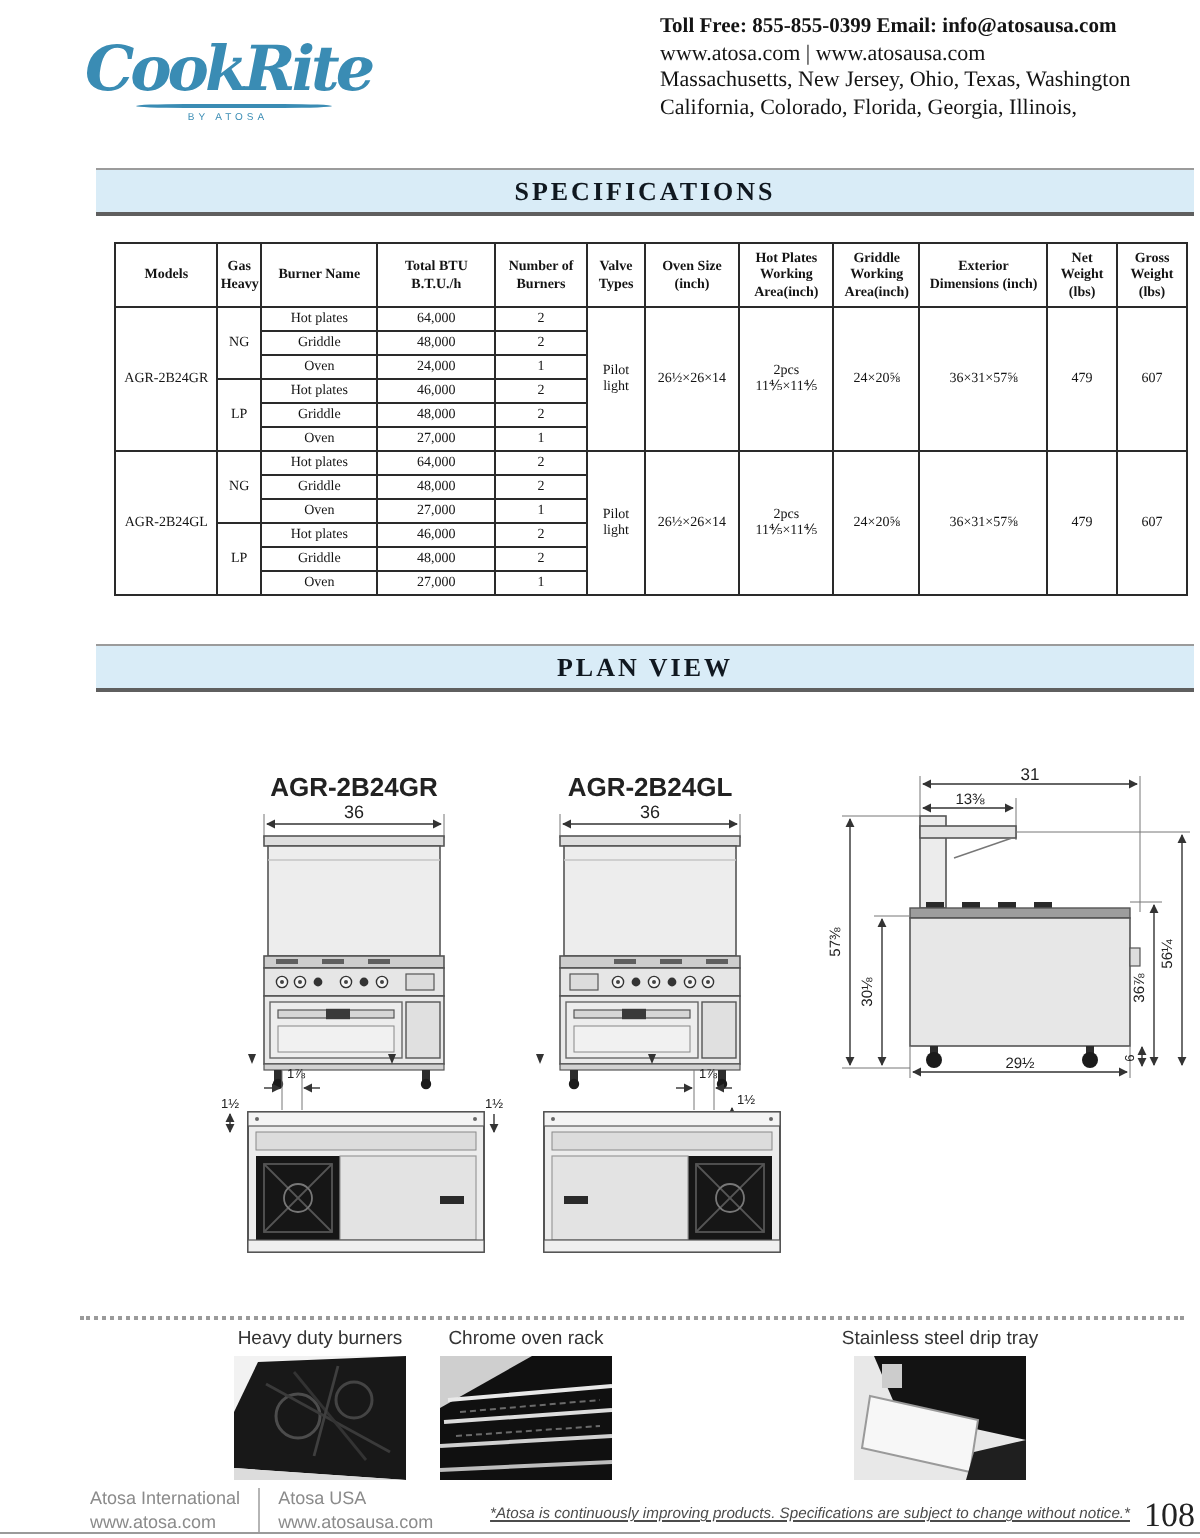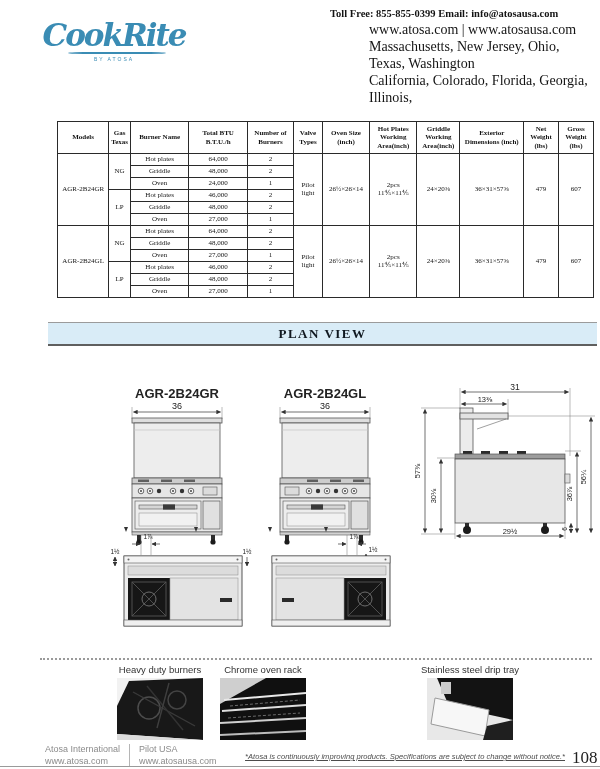--- a/index.html
+++ b/index.html
@@ -9,21 +9,21 @@
   
   .logo{position:absolute;left:34px;top:20px;width:160px;text-align:center;}
   .logo-script{font-family:"DejaVu Serif",serif;font-style:italic;font-weight:bold;
                font-size:31px;line-height:1;color:#3a8cb4;letter-spacing:-2px;white-space:nowrap;}
   .logo-swash{height:2px;background:#3a8cb4;border-radius:50% / 100%;margin:1px 28px 2px 34px;}
   .logo-sub{font-family:"Liberation Sans",sans-serif;font-size:5px;letter-spacing:2px;color:#3a8cb4;}
   .hdr-right{position:absolute;left:330px;top:8px;width:264px;line-height:1.22;}
   .tagline{font-family:"Liberation Sans","DejaVu Sans",sans-serif;font-style:italic;font-weight:bold;
            font-size:13.5px;color:#f58220;margin-bottom:2px;}
   .contact{font-weight:bold;font-size:10.5px;}
-  .hdr-line{font-size:14px;margin-left:39px;}
+  .hdr-line{font-size:11px;}
 
   
   .band{position:absolute;left:48px;right:3px;height:21px;background:#d9ecf7;
         border-top:1px solid #9b9b9b;border-bottom:2px solid #5f5f5f;
         display:flex;align-items:center;justify-content:center;
         font-weight:bold;font-size:13px;letter-spacing:1.5px;color:#101820;}
 
   
   table.spec{position:absolute;left:57px;top:121px;width:537px;border-collapse:collapse;
              table-layout:fixed;font-size:7px;color:#141414;}
@@ -69,40 +69,41 @@
     <div class="logo-swash"></div>
     <div class="logo-sub">BY ATOSA</div>
   </div>
   <div class="hdr-right">
     <div class="contact">Toll Free: 855-855-0399 Email: info@atosausa.com</div>
     <div class="hdr-line">www.atosa.com | www.atosausa.com</div>
     <div class="hdr-line">Massachusetts, New Jersey, Ohio, Texas, Washington</div>
     <div class="hdr-line">California, Colorado, Florida, Georgia, Illinois,</div>
   </div>
 
+  <div class="band" style="top:84px;">SPECIFICATIONS</div>
 
   <table class="spec">
     <colgroup>
       <col style="width:50px">
         <col style="width:21px">
         <col style="width:57px">
         <col style="width:57px">
       <col style="width:45px">
         <col style="width:28px">
         <col style="width:46px">
         <col style="width:46px">
       <col style="width:42px">
         <col style="width:62px">
         <col style="width:34px">
         <col style="width:34px">
     </colgroup>
     <thead>
       <tr>
         <th>Models</th>
-        <th>Gas Texas</th>
+        <th>Gas Heavy</th>
         <th>Burner Name</th>
         <th>Total BTU B.T.U./h</th>
         <th>Number of Burners</th>
         <th>Valve Types</th>
         <th>Oven Size (inch)</th>
         <th>Hot Plates Working Area(inch)</th>
         <th>Griddle Working Area(inch)</th>
         <th>Exterior Dimensions (inch)</th>
         <th>Net Weight (lbs)</th>
         <th>Gross Weight (lbs)</th>
@@ -428,21 +429,21 @@
       <rect x="14" y="4" width="10" height="12" fill="#cccccc"></rect>
     </svg>
   </div>
 
   <div class="footer-left">
     <div class="footer-col">
       <div>Atosa International</div>
       <div>www.atosa.com</div>
     </div>
     <div class="footer-col">
-      <div>Pilot USA</div>
+      <div>Atosa USA</div>
       <div>www.atosausa.com</div>
     </div>
   </div>
   <div class="footer-note">*Atosa is continuously improving products. Specifications are subject to change without notice.*</div>
   <div class="footer-page">108</div>
   <div class="bottom-rule"></div>
 
 </div>
 
 </body></html>

